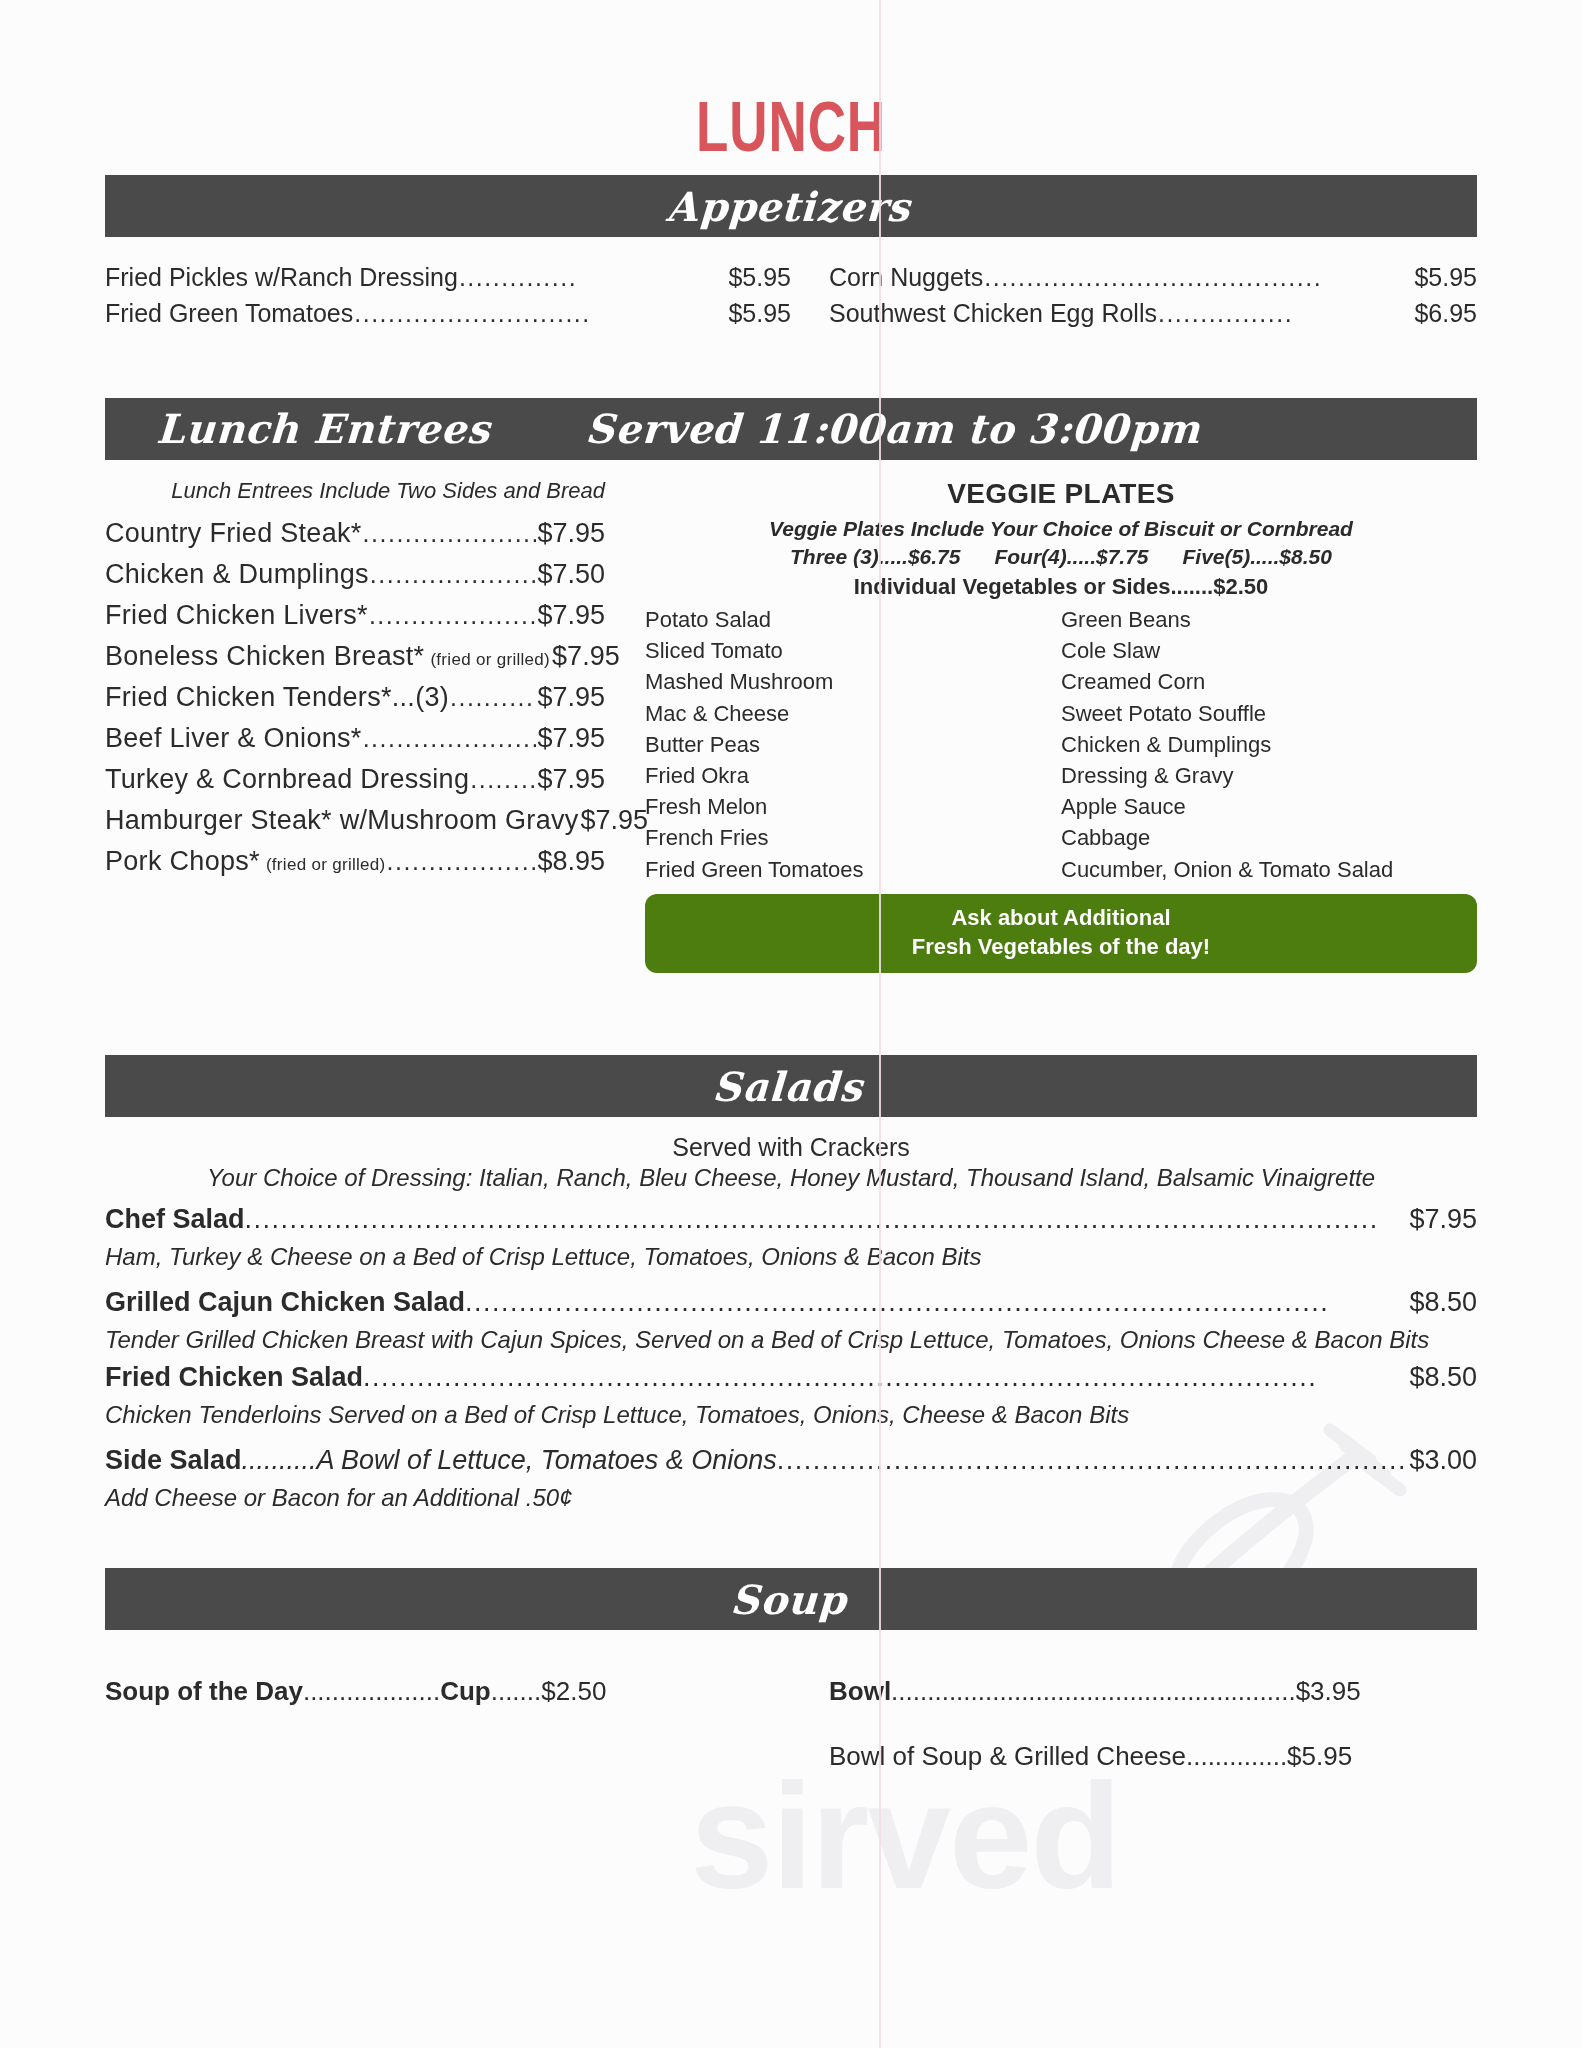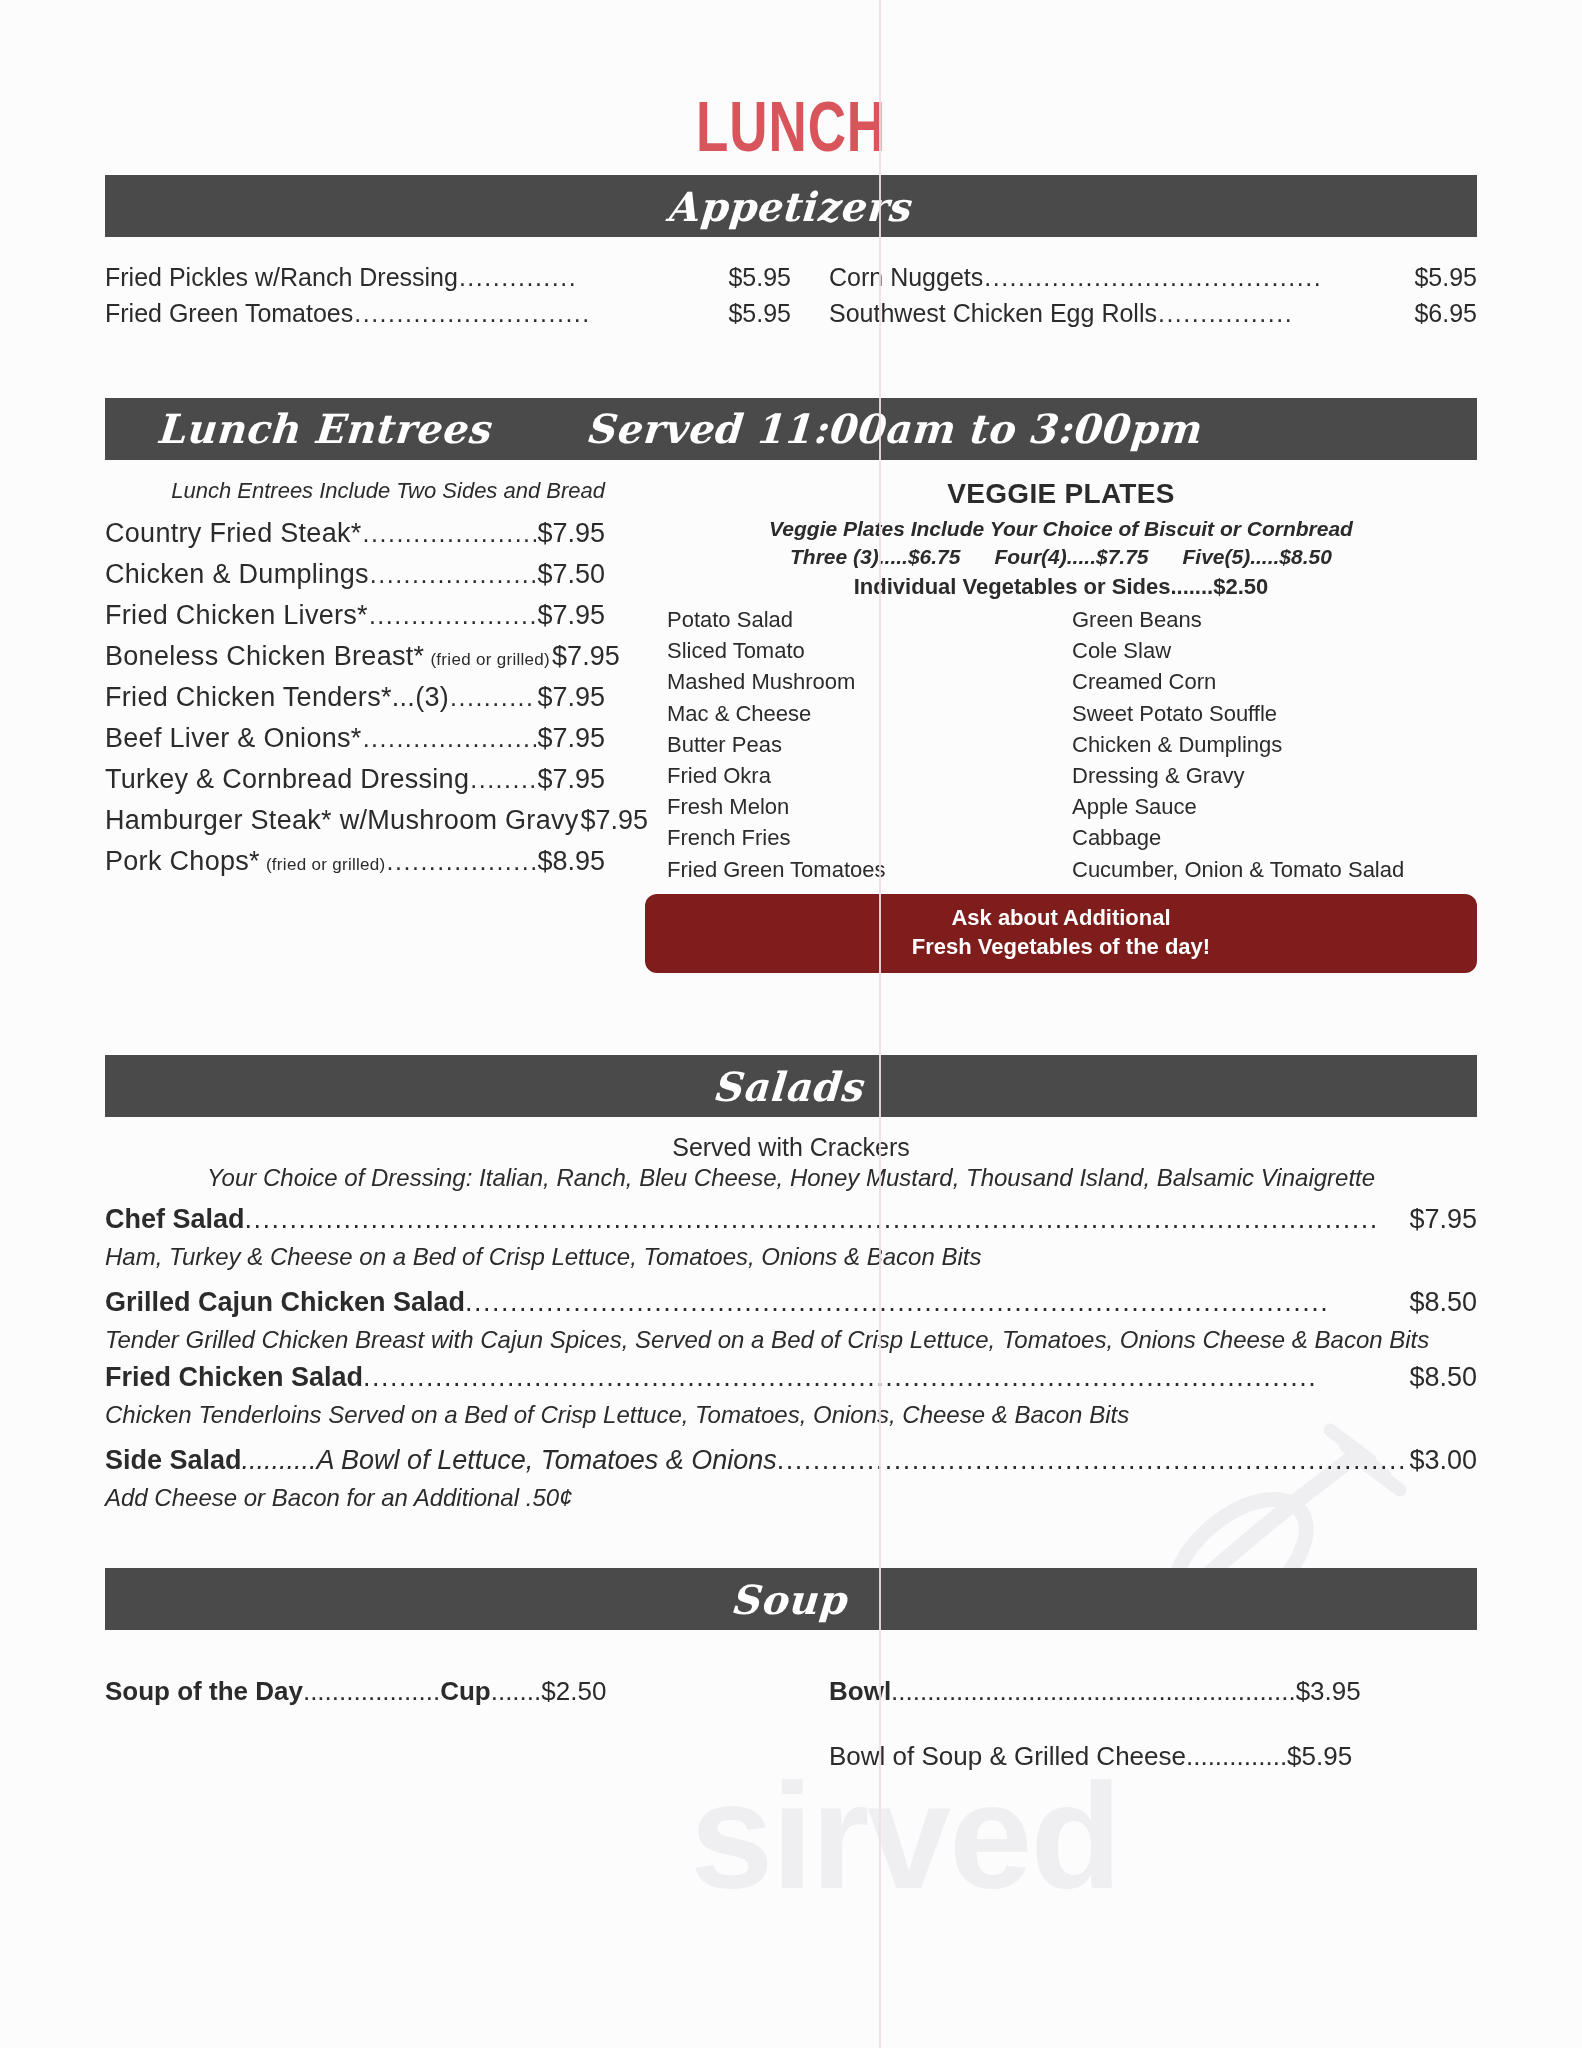--- a/index.html
+++ b/index.html
@@ -136,27 +136,26 @@
     text-align: center;
     font-weight: bold;
     font-size: 22px;
     margin-top: 5px;
   }
   .veg-cols {
     display: flex;
     margin-top: 4px;
     font-size: 22px;
     line-height: 1.42;
-    margin-left: 22px;
   }
   .veg-cols .vc { flex: 0 0 50%; }
   .veg-cols .vc.b { flex: 0 0 50%; }
 
   .ask-box {
-    background: #7f1d1d;
+    background: #4d7c0f;
     color: #fff;
     border-radius: 12px;
     margin-top: 9px;
     padding: 9px 0 12px 0;
     text-align: center;
     font-weight: bold;
     font-size: 22px;
     line-height: 1.33;
   }
 

